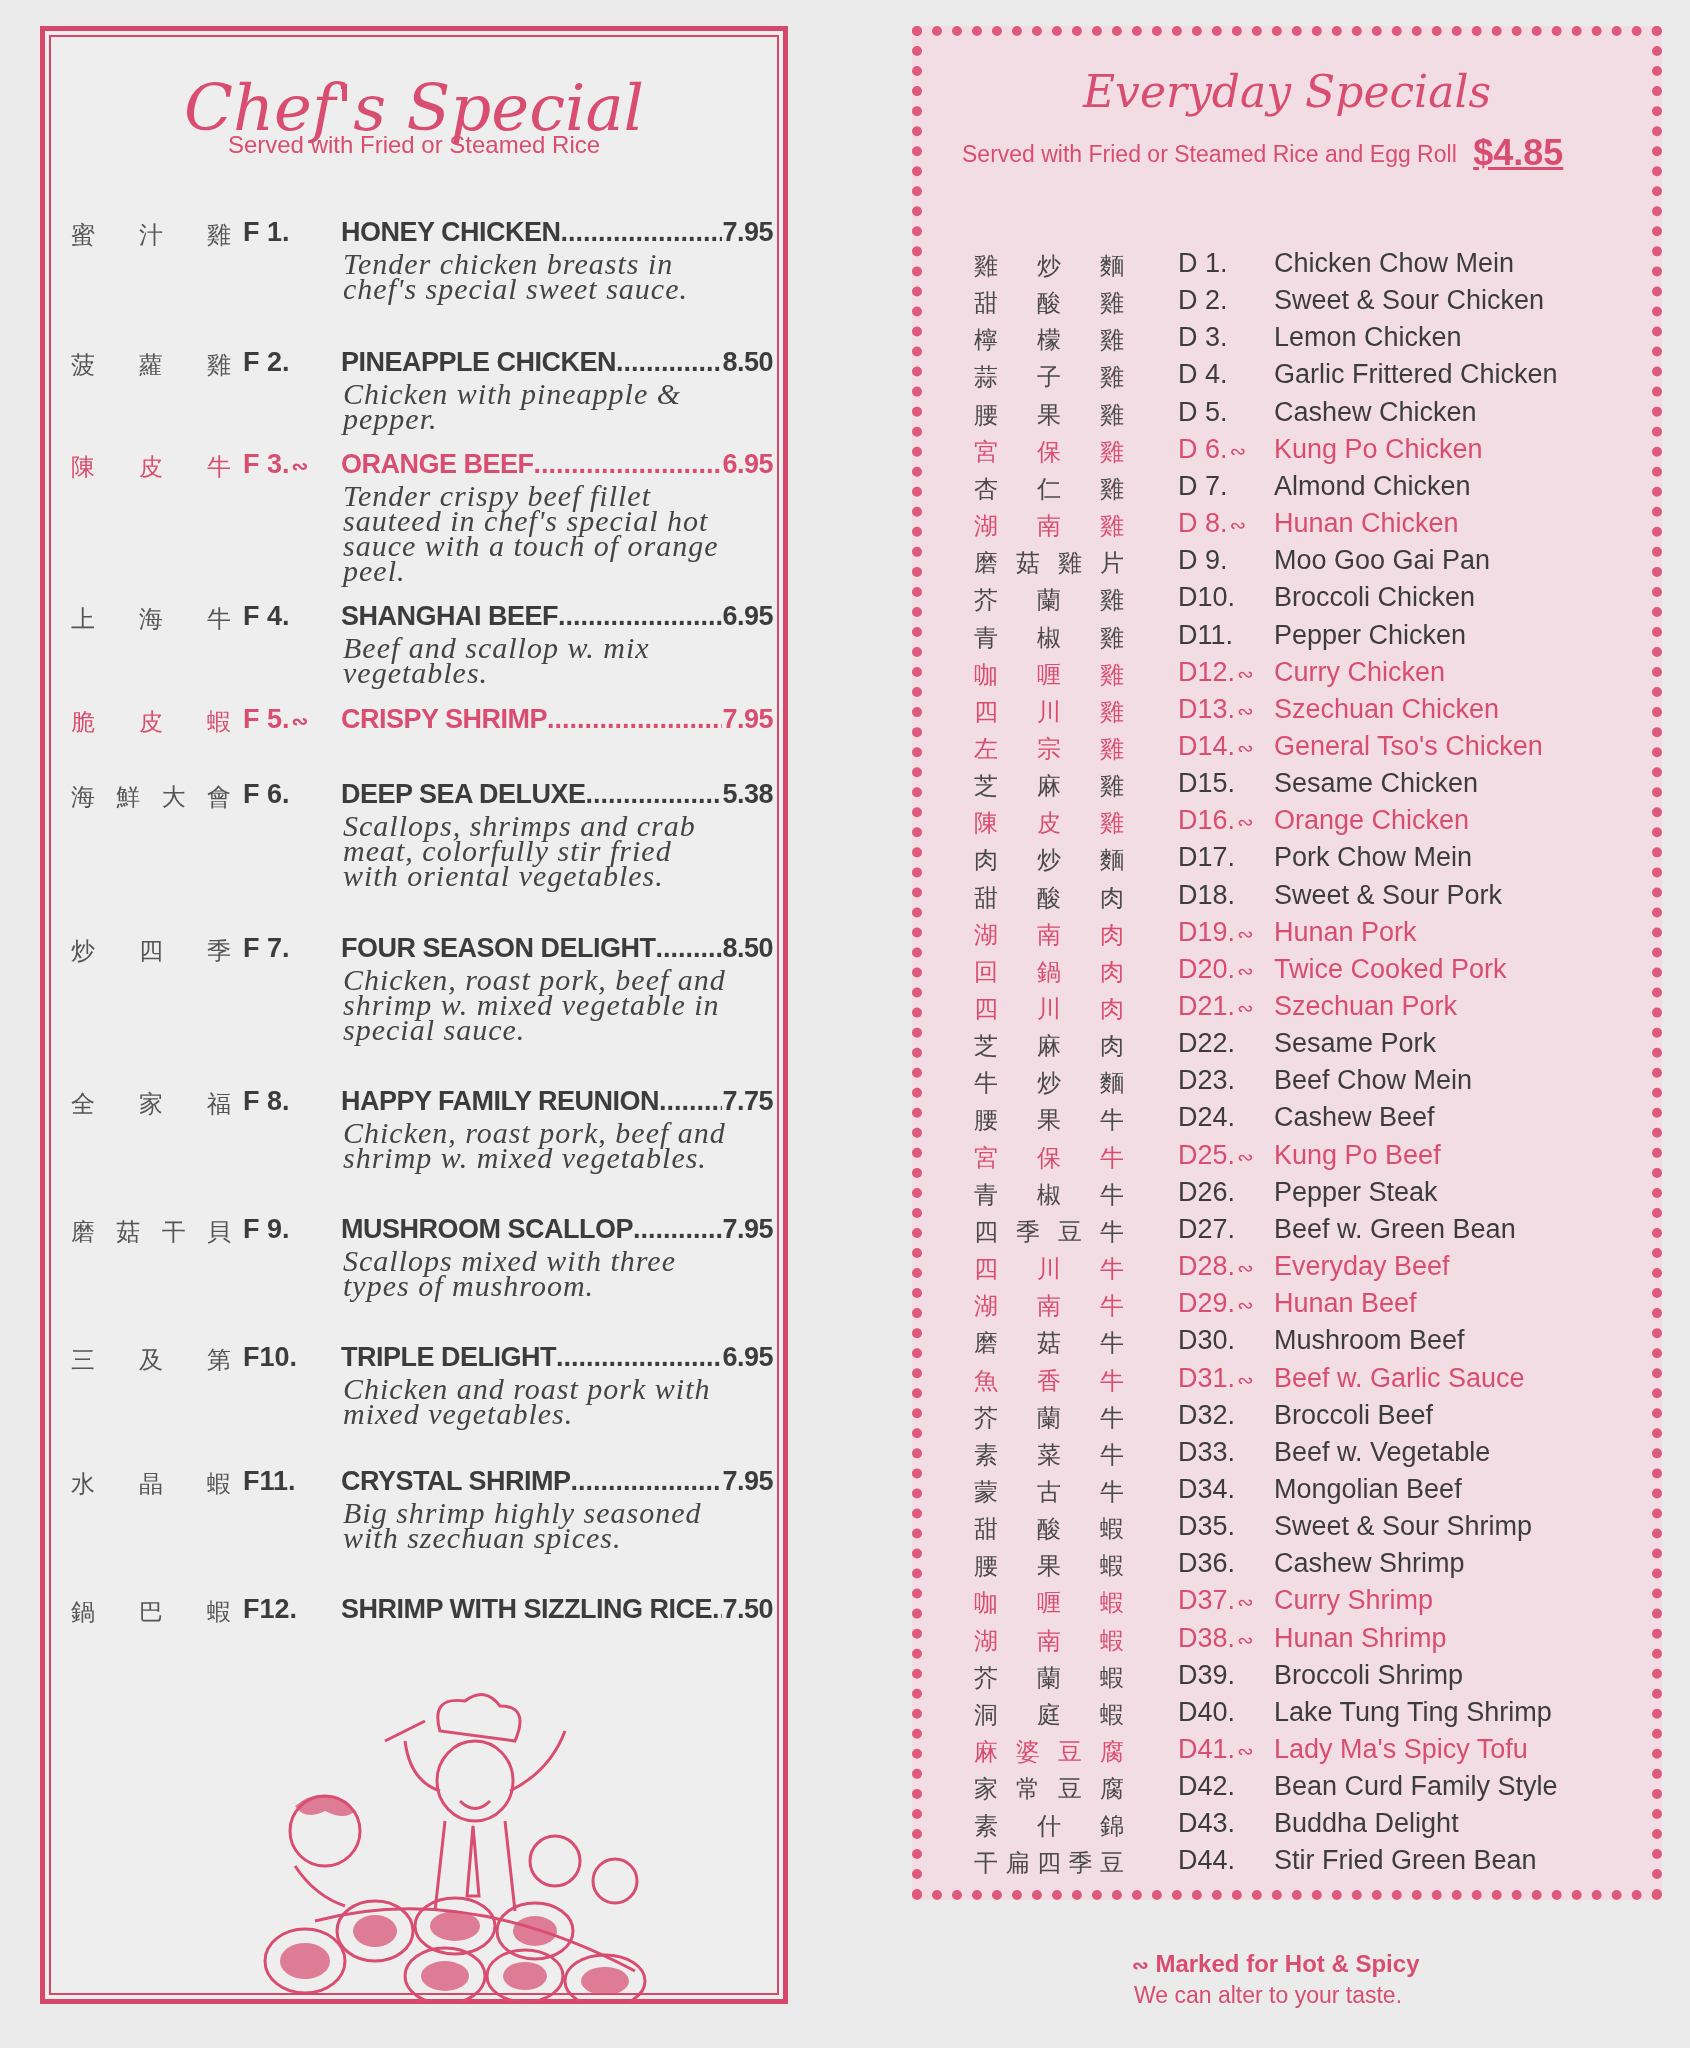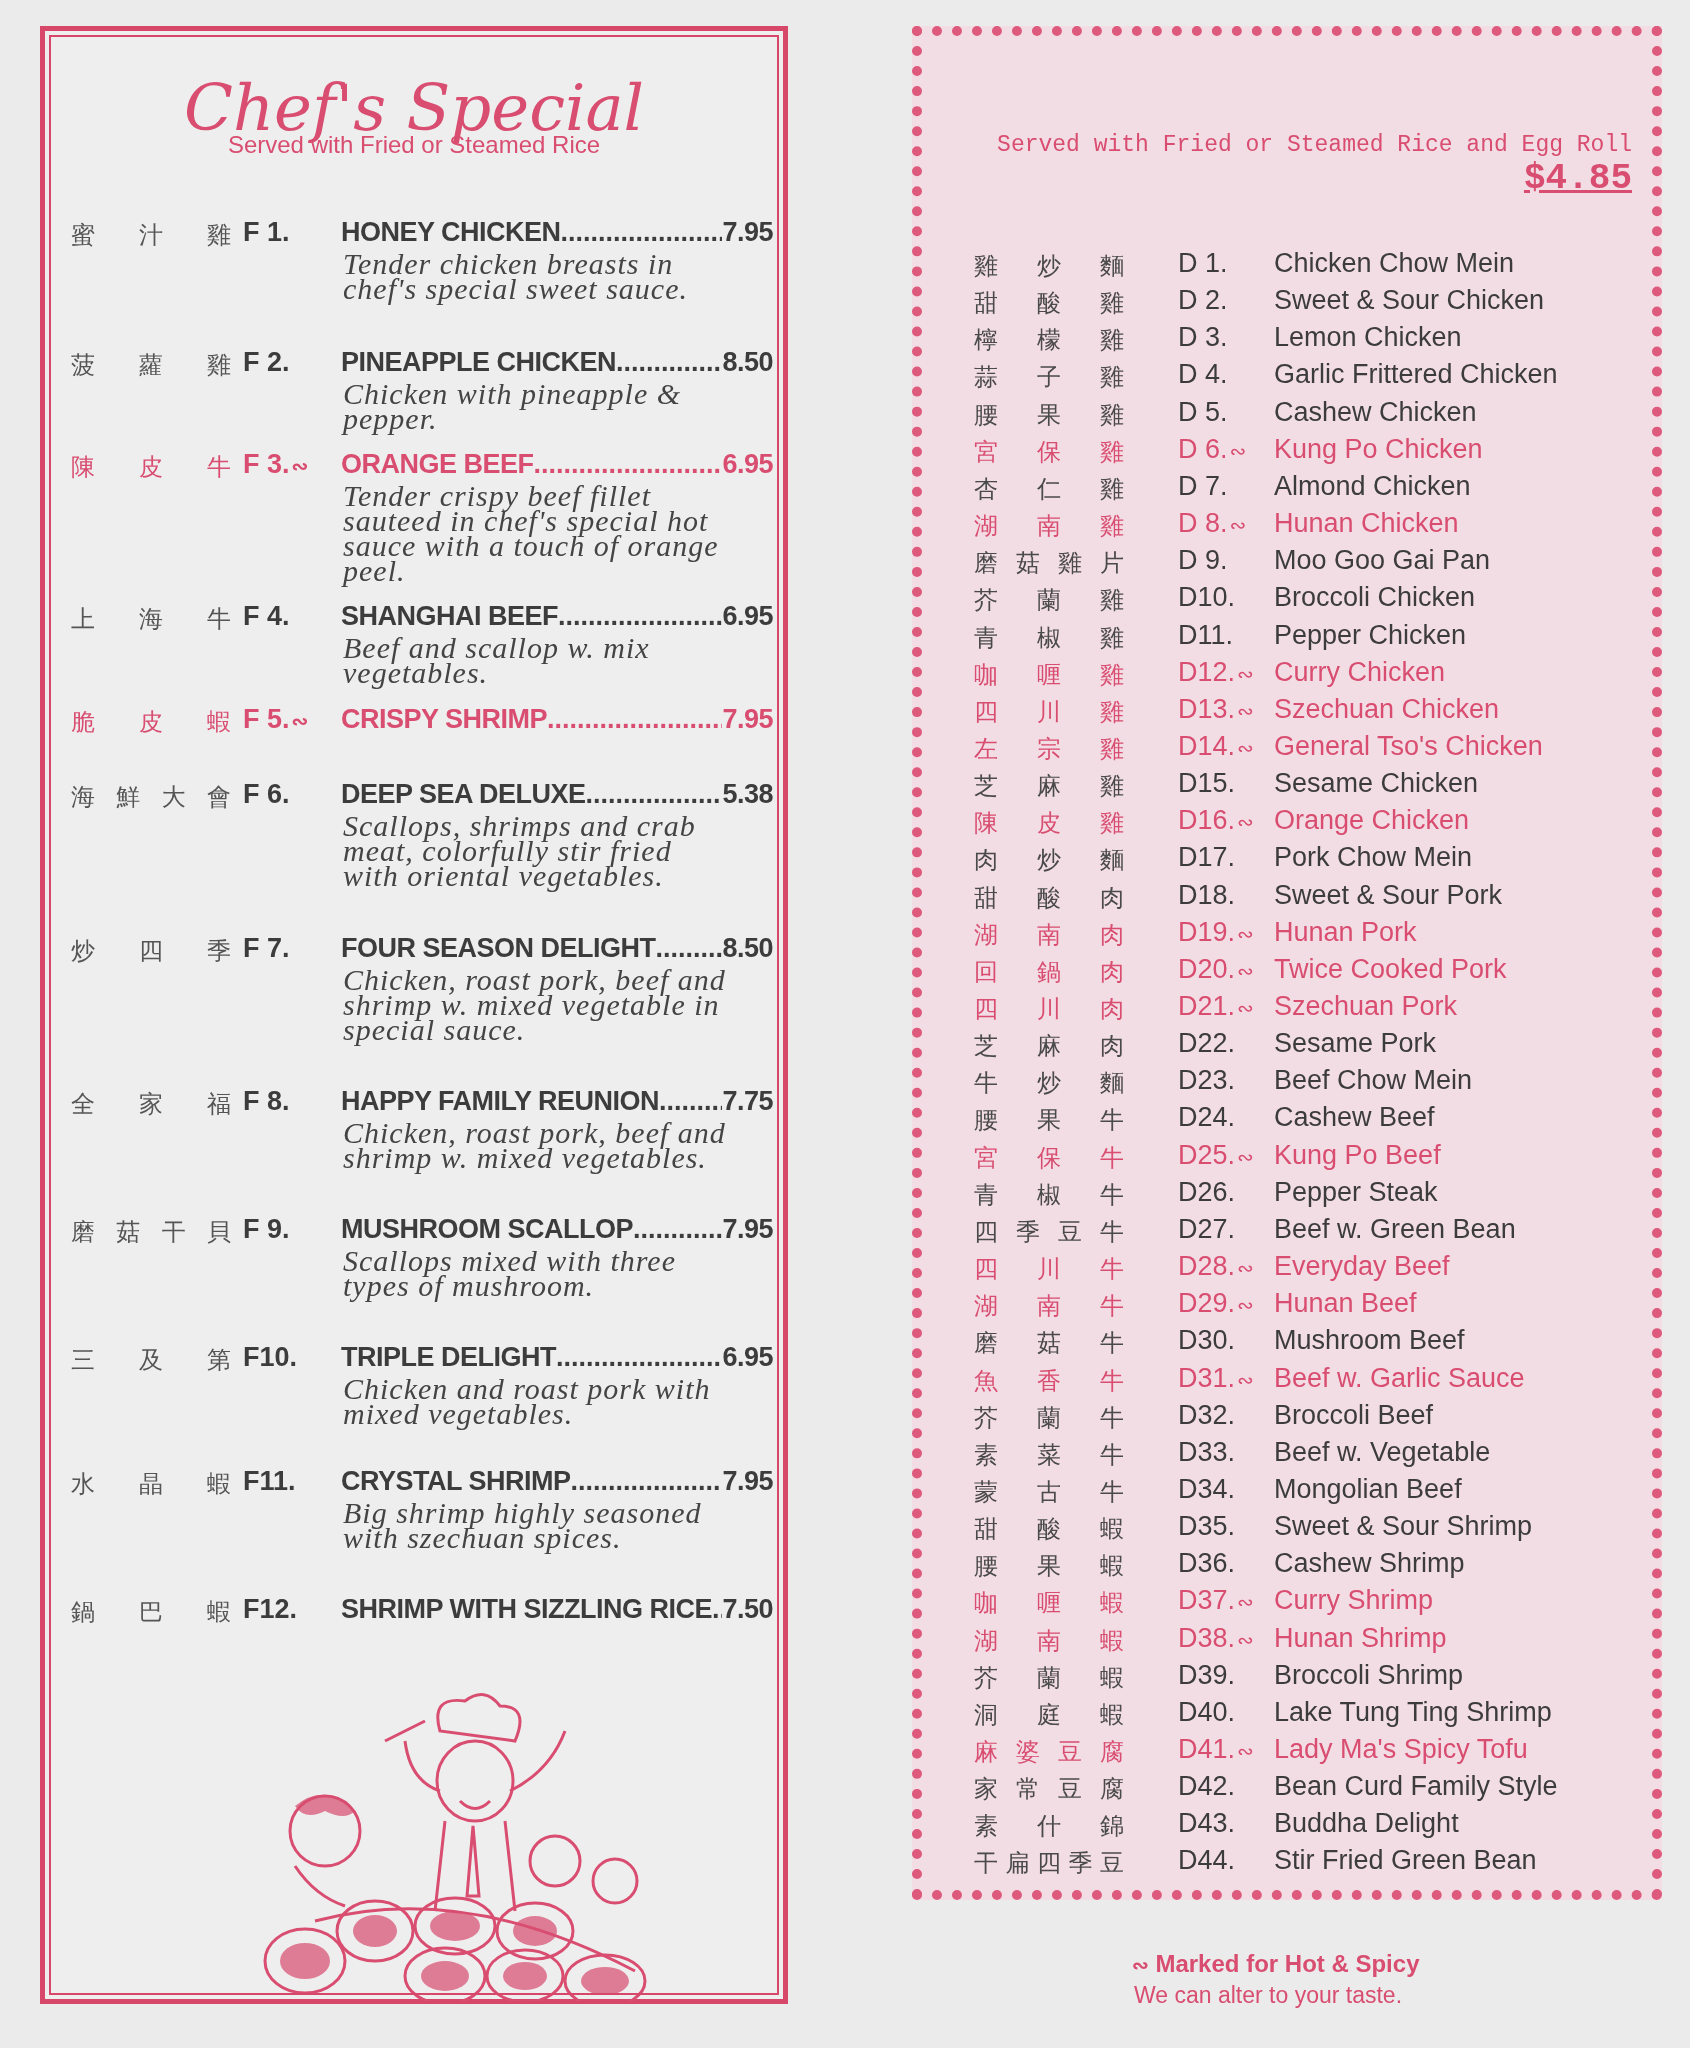--- a/index.html
+++ b/index.html
@@ -15,21 +15,21 @@
   .f-name-row{position:absolute;left:270px;top:-2px;width:432px;display:flex;font-weight:bold;font-size:27px;color:#3c3c3c;letter-spacing:-0.5px;}
   .f-name{white-space:nowrap;}
   .f-dots{flex:1;overflow:hidden;white-space:nowrap;}
   .f-dots::before{content:"..................................................................................";letter-spacing:0px;}
   .f-price{white-space:nowrap;}
   .f-desc{position:absolute;left:272px;top:32px;width:390px;font-family:"Liberation Serif",serif;font-style:italic;font-size:30px;line-height:25px;color:#444;letter-spacing:1px;}
   .hot .f-cn,.hot .f-code,.hot .f-name-row{color:#d84d70;}
   .spicy-mark{color:#d84d70;font-size:20px;margin-left:2px;}
   .right-box{position:absolute;left:912px;top:26px;width:750px;height:1874px;box-sizing:border-box;background:#f3dde5;border:10px dotted #de5a7c;}
   .ev-title{left:0;right:0;top:30px;font-size:44px;}
-  .ev-sub1{position:absolute;left:40px;right:20px;top:96px;color:#d84d70;font-size:23px;text-align:right;font-family:Liberation Mono, monospace;}
+  .ev-sub1{position:absolute;left:40px;right:20px;top:96px;color:#d84d70;font-size:23px;text-align:left;}
   .ev-sub2{position:absolute;left:40px;right:20px;top:144px;color:#d84d70;font-size:23px;text-align:center;}
   .price-tag{font-weight:bold;font-size:36px;text-decoration:underline;margin-left:10px;vertical-align:-3px;}
   .d-row{position:absolute;left:52px;height:37px;width:660px;font-size:27px;color:#3c3c3c;}
   .d-cn{position:absolute;left:0;top:2px;width:150px;display:flex;justify-content:space-between;font-family:"DejaVu Serif",serif;font-size:24px;color:#4a4a4a;}
   .d-code{position:absolute;left:188px;top:0;white-space:nowrap;margin-left:16px;}
   .d-name{position:absolute;left:300px;top:0;white-space:nowrap;}
   .d-row.hot .d-cn,.d-row.hot .d-code,.d-row.hot .d-name{color:#d84d70;}
   .footer1{position:absolute;left:1130px;top:1950px;color:#d84d70;font-weight:bold;font-size:24px;}
   .footer2{position:absolute;left:1134px;top:1982px;color:#d84d70;font-size:23px;}
   .illus{position:absolute;left:190px;top:1660px;width:450px;height:310px;}
@@ -249,20 +249,21 @@
       <ellipse cx="300" cy="240" rx="22" ry="15"></ellipse>
       <ellipse cx="210" cy="285" rx="24" ry="15"></ellipse>
       <ellipse cx="290" cy="285" rx="22" ry="14"></ellipse>
       <ellipse cx="370" cy="290" rx="24" ry="14"></ellipse>
       <path d="M60 115 q30 -25 60 5 q-10 10 -30 0 q-20 10 -30 -5z"></path>
     </g>
   </svg>
 </div>
 
 <div class="right-box">
+  <div class="script-title ev-title">Everyday Specials</div>
   <div class="ev-sub1">
     <span>Served with Fried or Steamed Rice and Egg Roll</span>
     <span class="price-tag">$4.85</span>
   </div>
   <div id="d-list">
       <div class="d-row" style="top: 212px;">
         <div class="d-cn">
           <span>雞</span>
           <span>炒</span>
           <span>麵</span>

